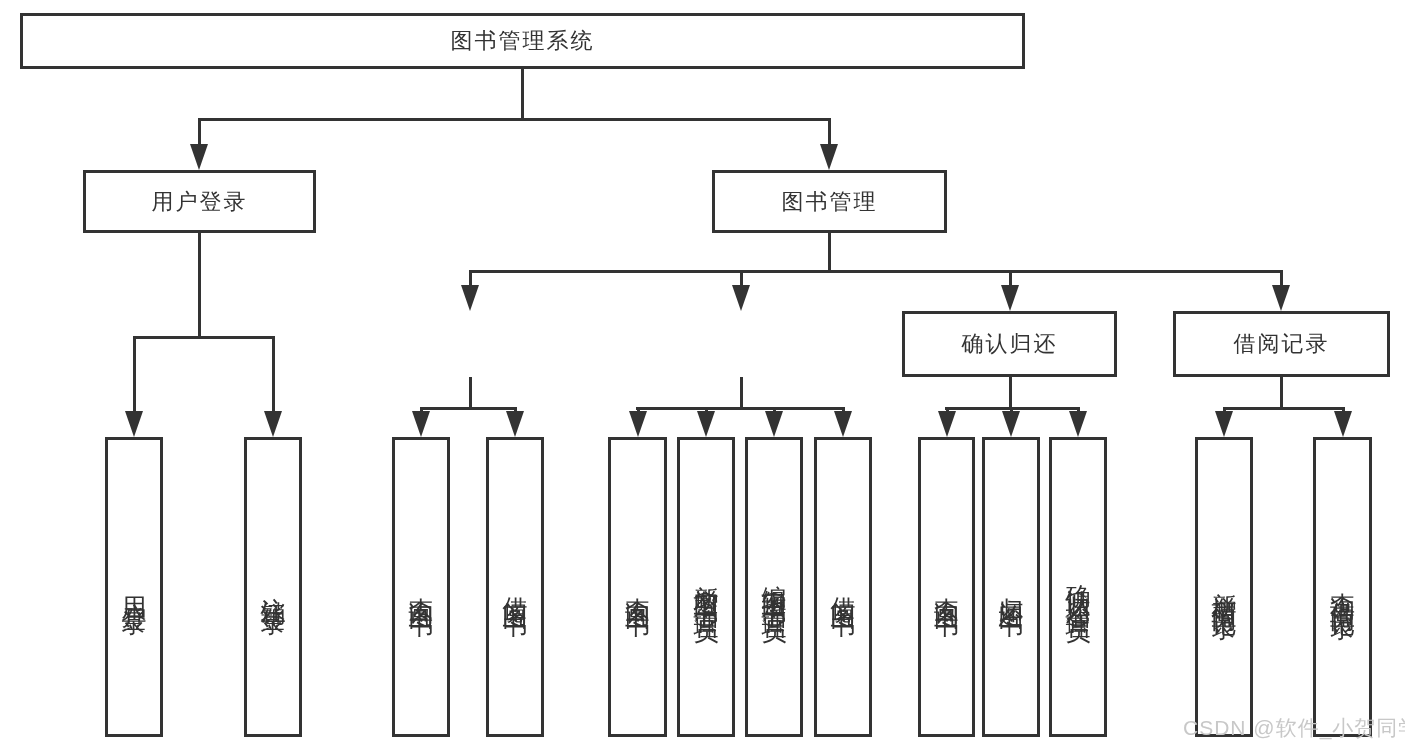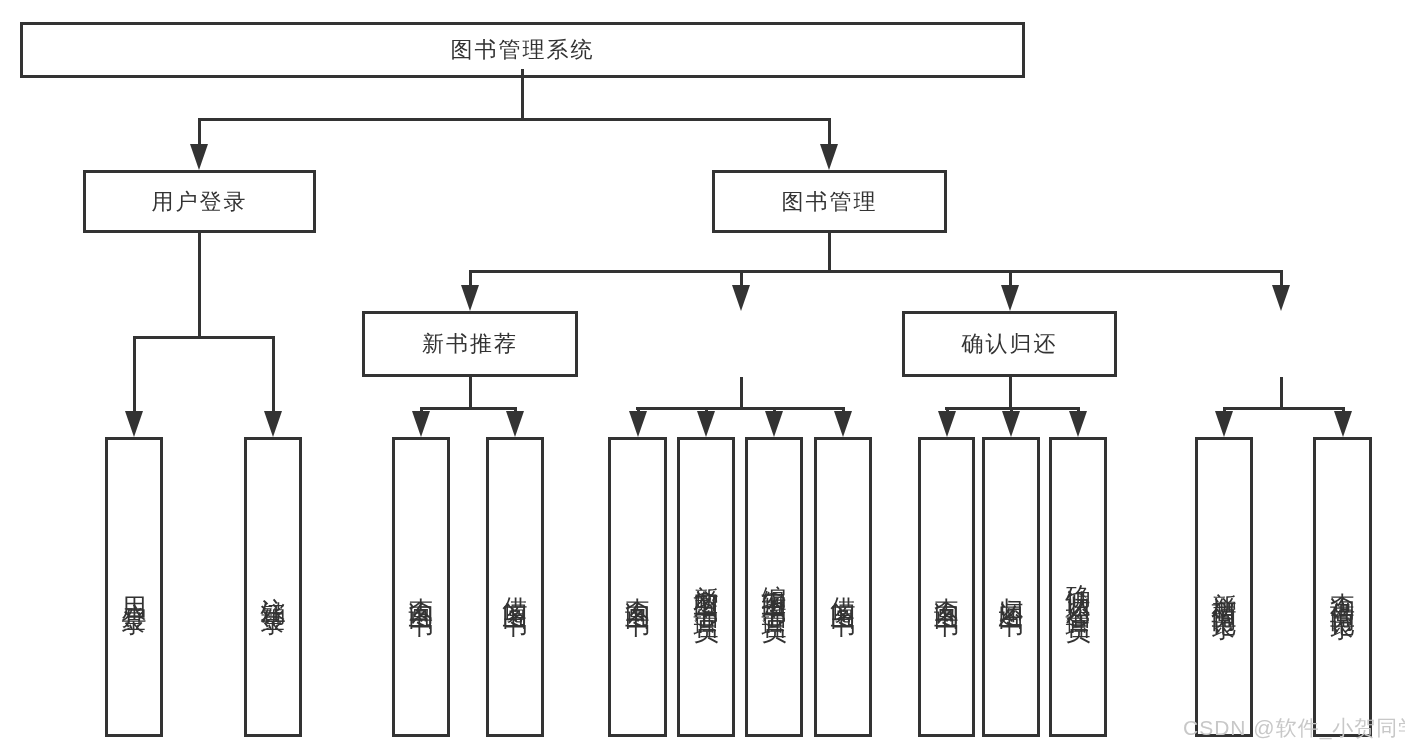--- a/index.html
+++ b/index.html
@@ -23,21 +23,21 @@
     position:absolute;width:0;height:0;
     border-left:9px solid transparent;border-right:9px solid transparent;
     border-top:26px solid #333333;
   }
   .watermark{
     position:absolute;left:1183px;top:714px;z-index:5;
     font-size:21px;letter-spacing:1px;color:#c8c8c8;white-space:nowrap;
   }
 
   
-  #n-root{left:20px;top:22px;width:1005px;height:56px;}
+  #n-root{left:20px;top:13px;width:1005px;height:56px;}
   #n-l2-0{left:83px;top:170px;width:233px;height:63px;}
   #n-l2-1{left:712px;top:170px;width:235px;height:63px;}
   #n-l3-0{left:362px;top:311px;width:216px;height:66px;}
   #n-l3-1{left:635px;top:311px;width:212px;height:66px;}
   #n-l3-2{left:902px;top:311px;width:215px;height:66px;}
   #n-l3-3{left:1173px;top:311px;width:217px;height:66px;}
   #n-l4-0{left:105px;width:58px;}
   #n-l4-1{left:244px;width:58px;}
   #n-l4-2{left:392px;width:58px;}
   #n-l4-3{left:486px;width:58px;}
@@ -108,22 +108,22 @@
 </head>
 <body>
 
 <div class="canvas">
 
   <div class="box hbox" id="n-root">图书管理系统</div>
 
   <div class="box hbox" id="n-l2-0">用户登录</div>
   <div class="box hbox" id="n-l2-1">图书管理</div>
 
-  <div class="box hbox" id="n-l3-0">新书推荐</div>
   <div class="box hbox" id="n-l3-2">确认归还</div>
+  <div class="box hbox" id="n-l3-3">借阅记录</div>
 
   <div class="box vbox" id="n-l4-0">用户登录</div>
   <div class="box vbox" id="n-l4-1">注销登录</div>
   <div class="box vbox" id="n-l4-2">查询图书</div>
   <div class="box vbox" id="n-l4-3">借阅图书</div>
   <div class="box vbox" id="n-l4-4">查询图书</div>
   <div class="box vbox" id="n-l4-5">新增图书（管理员）</div>
   <div class="box vbox" id="n-l4-6">编辑图书（管理员）</div>
   <div class="box vbox" id="n-l4-7">借阅图书</div>
   <div class="box vbox" id="n-l4-8">查询图书</div>

